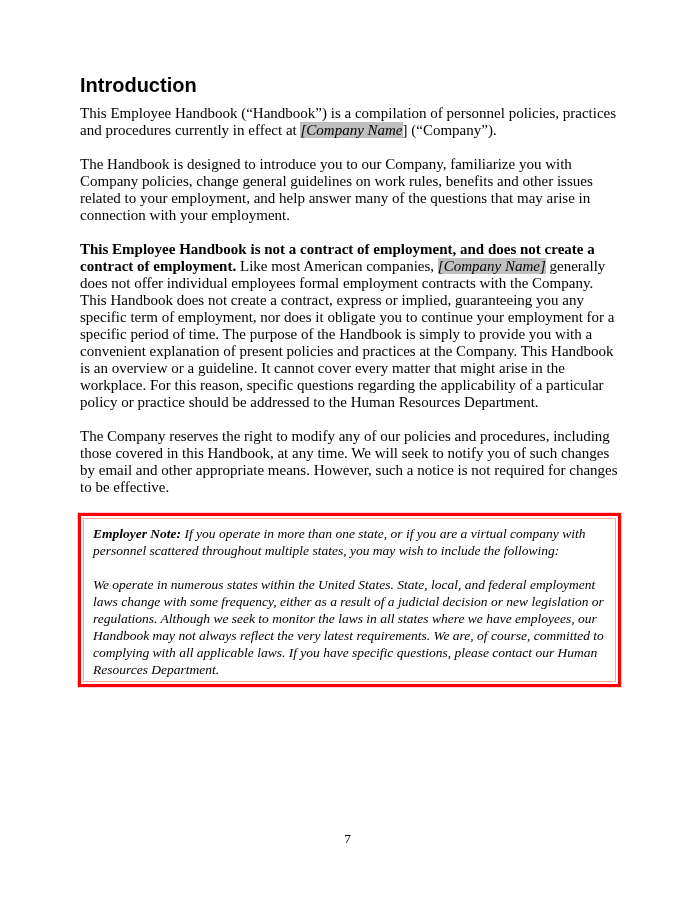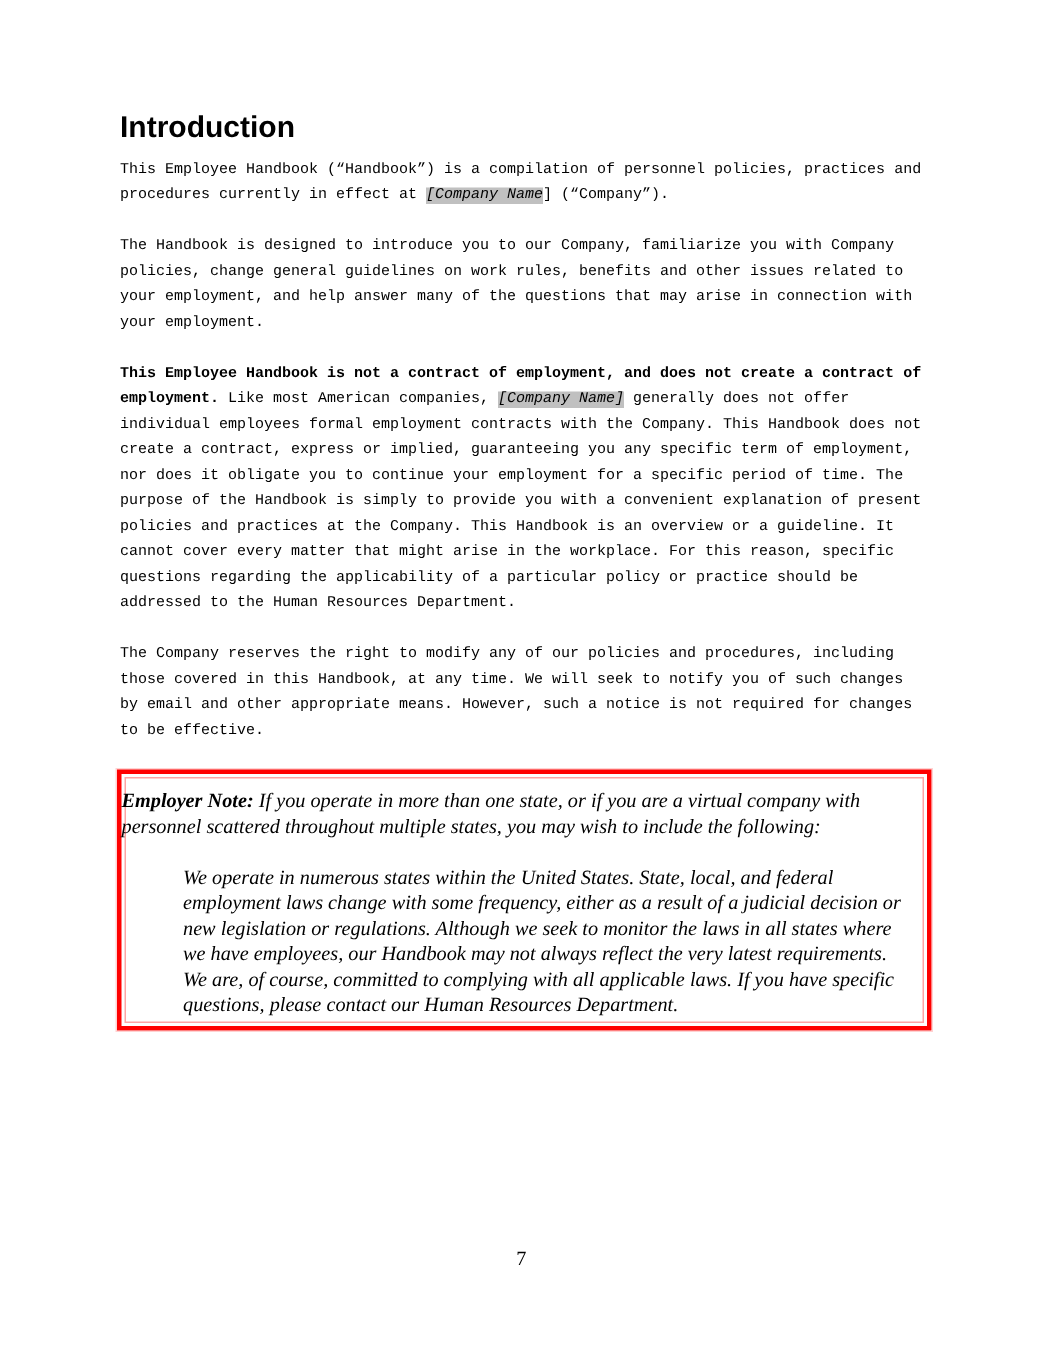--- a/index.html
+++ b/index.html
@@ -26,46 +26,45 @@
   .content {
     padding: 74px 76px 0 80px;
   }
   .doc-title {
     font-family: "Liberation Sans", "DejaVu Sans", sans-serif;
     font-size: 20px;
     font-weight: bold;
     margin: 0 0 8px 0;
   }
   .body-par {
-    font-size: 10px;
+    font-size: 15px;
     line-height: 17px;
     margin: 0 0 17px 0;
-    font-family: Liberation Mono, monospace;
   }
   .seg-normal { }
   .seg-bold { font-weight: bold; }
   .seg-italic { font-style: italic; }
   .seg-bold-italic { font-weight: bold; font-style: italic; }
   .seg-highlight-italic {
     font-style: italic;
     background: var(--hl, #c0c0c0);
   }
   .note-box {
     margin: 0 -2px 0 -2px;
     border: 3px solid var(--note-border, #ff0000);
     box-shadow: inset 0 0 0 2px #ffffff, inset 0 0 0 3px #ffa3a3,
                 0 0 0 1px #ffd2d2;
-    padding: 9px 12px 6px 0;
+    padding: 9px 12px 6px 12px;
   }
   .note-par {
     font-size: 13.5px;
     line-height: 17px;
     margin: 0 0 17px 0;
   }
-  .note-par:last-child { margin-bottom: 0; margin-left: 41px; }
+  .note-par:last-child { margin-bottom: 0; }
   .page-number {
     position: absolute;
     top: 830px;
     left: 0;
     width: 695px;
     text-align: center;
     font-size: 13.5px;
     line-height: 17px;
   }
 </style>

